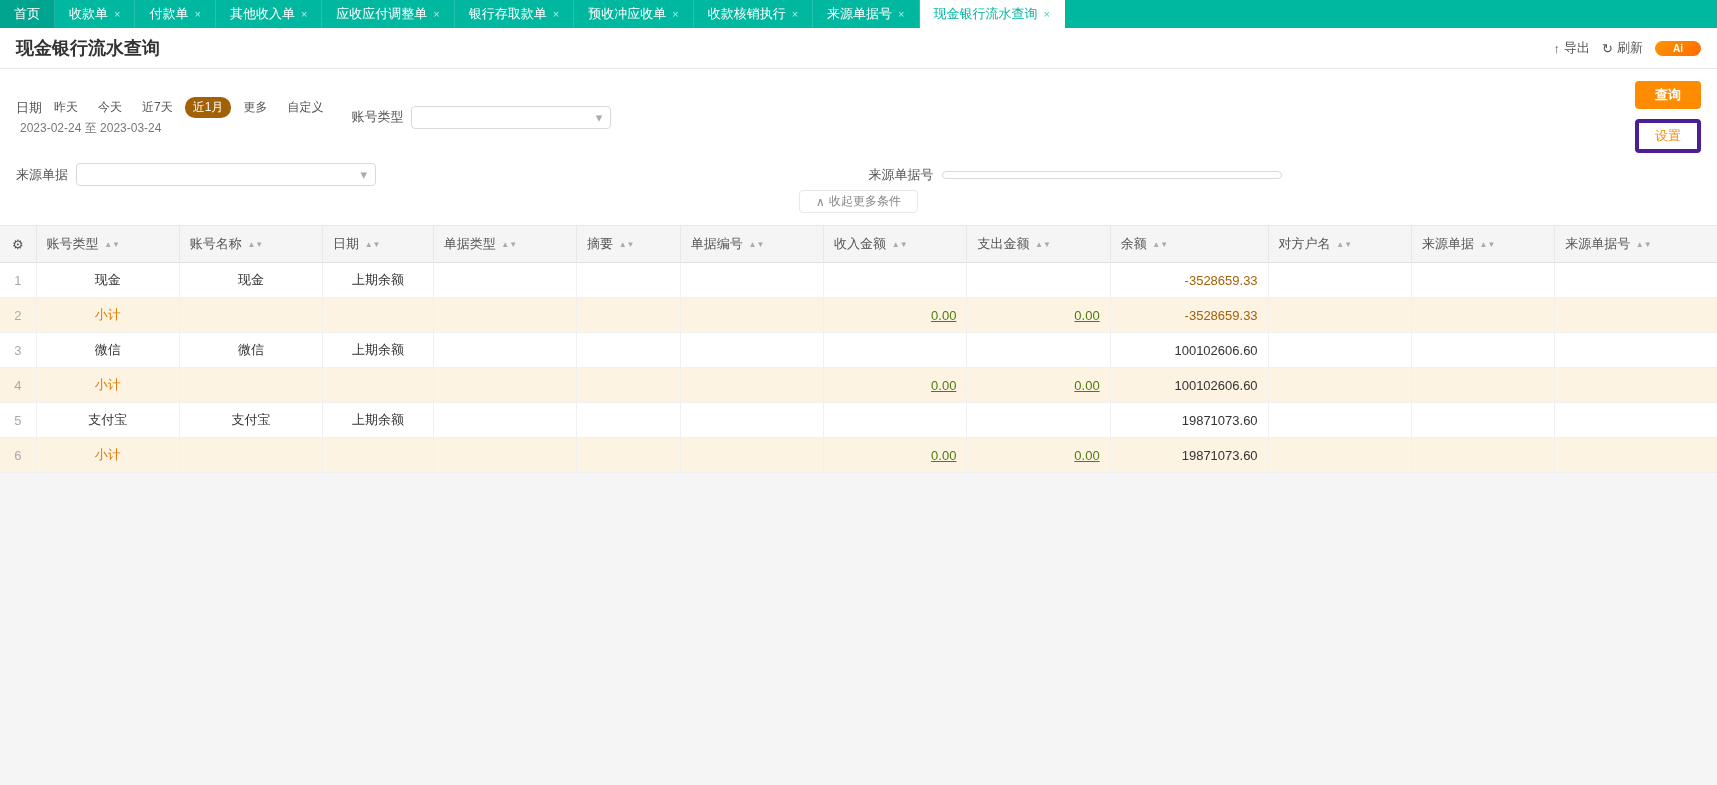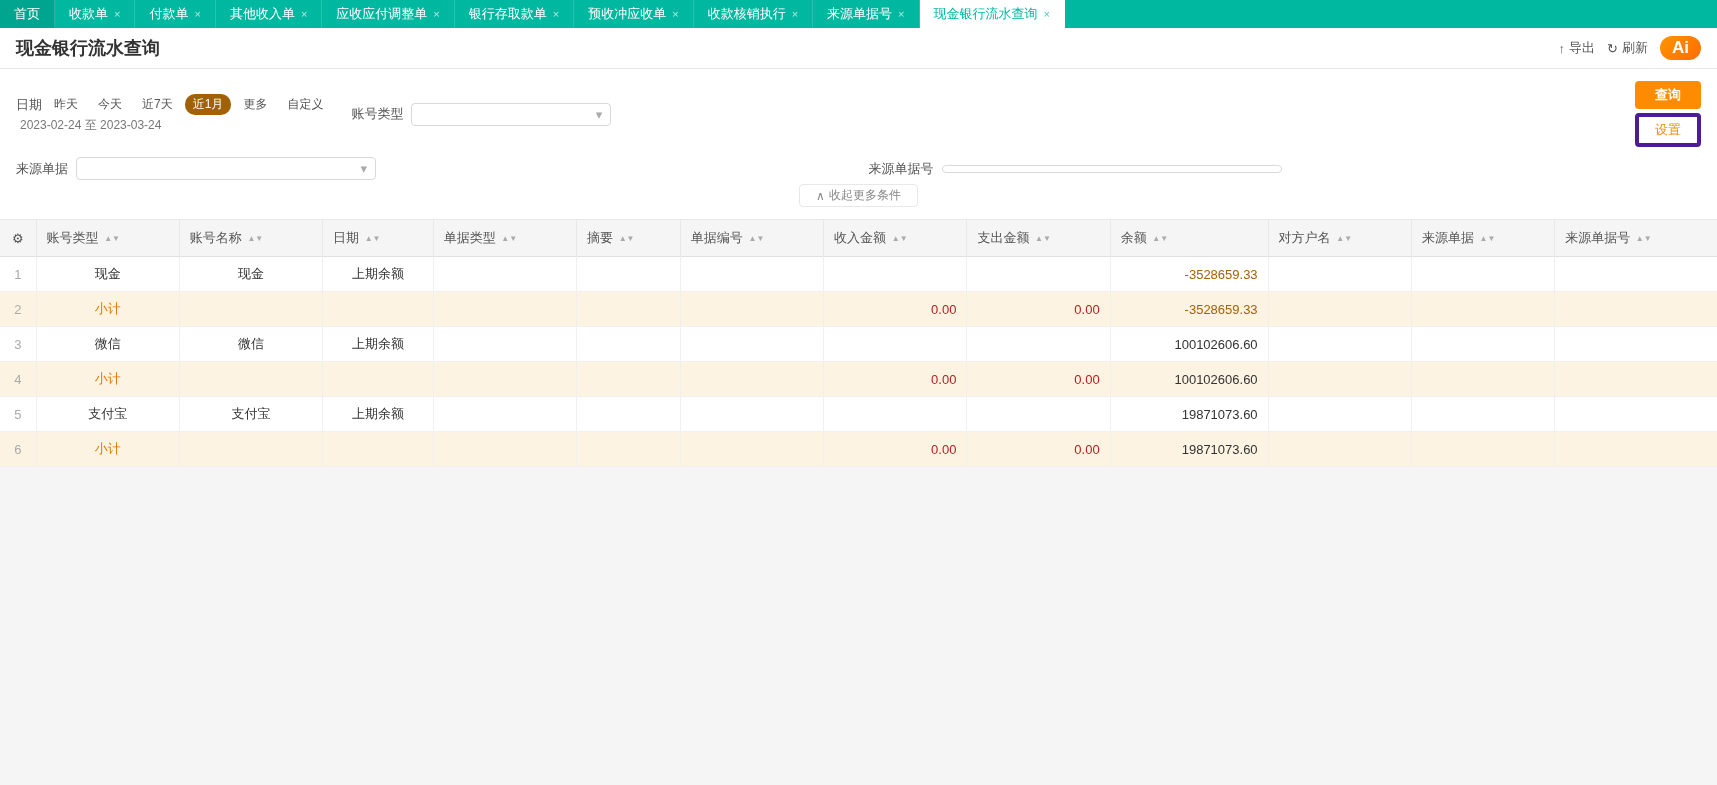--- a/index.html
+++ b/index.html
@@ -64,22 +64,22 @@
       cursor: pointer;
       background: none;
       border: none;
     }
 
     
     .ai-badge {
       background: linear-gradient(135deg, #ff9500, #ff6b00);
       color: #fff;
       border-radius: 12px;
-      padding: 2px 12px;
-      font-size: 17px;
+      padding: 2px 18px;
+      font-size: 10px;
       font-weight: bold;
       cursor: pointer;
     }
 
     
     .filter-area {
       background: #fff;
       padding: 12px 16px;
       border-bottom: 1px solid #e8e8e8;
     }
@@ -205,21 +205,21 @@
       color: #333;
       white-space: nowrap;
       border-right: 1px solid #f0f0f0;
     }
     tbody td:last-child { border-right: none; }
     tbody td.text-right { text-align: right; }
     tbody td.balance-neg { color: #a16207; }
     tbody td.subtotal-label { color: #e07800; font-weight: 500; }
 
     .row-num { color: #aaa; }
-    .zero-val { color: #b91c1c; }
+    .zero-val { color: #4d7c0f; text-decoration: underline; }
 
     
     .filter-main {
       display: flex;
       gap: 0;
     }
     .filter-left {
       flex: 1;
     }
     .filter-top-row {
@@ -354,21 +354,21 @@
 
         <div class="account-type-block">
           <span class="filter-label">账号类型</span>
           <div class="filter-select" style="min-width:200px;">
             <span></span>
             <span class="arrow">▾</span>
           </div>
         </div>
 
 
-        <div style="display:flex;flex-direction:column;gap:4px;margin-left:auto;">
+        <div style="display:flex;flex-direction:column;gap:10px;margin-left:auto;">
           <button class="btn-query">查询</button>
           <button class="btn-settings">设置</button>
         </div>
       </div>
 
       <div class="filter-bottom-row">
         <div class="source-voucher-block">
           <span class="filter-label">来源单据</span>
           <div class="filter-select" style="min-width:300px;">
             <span></span>

